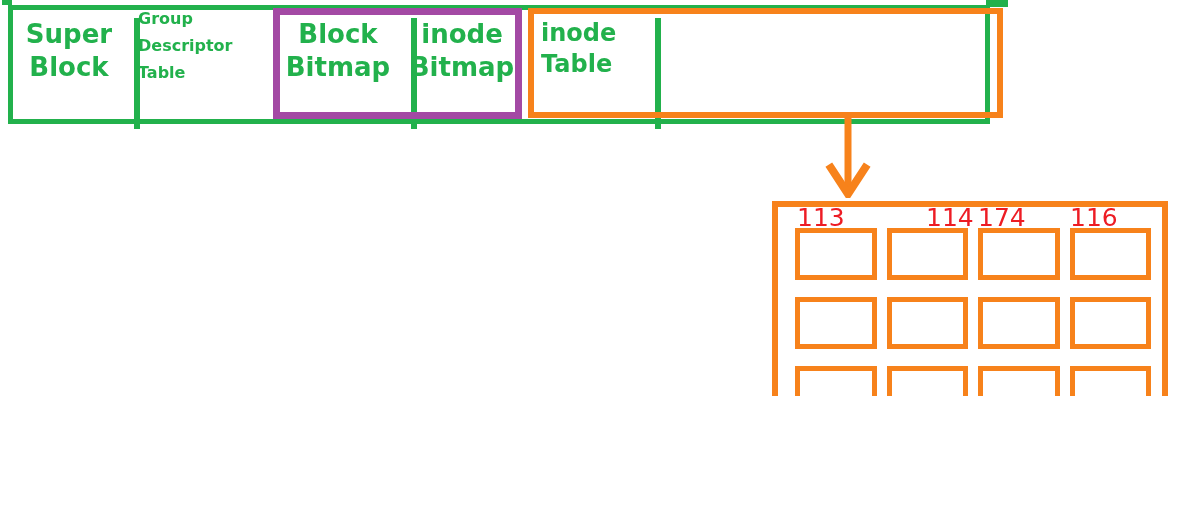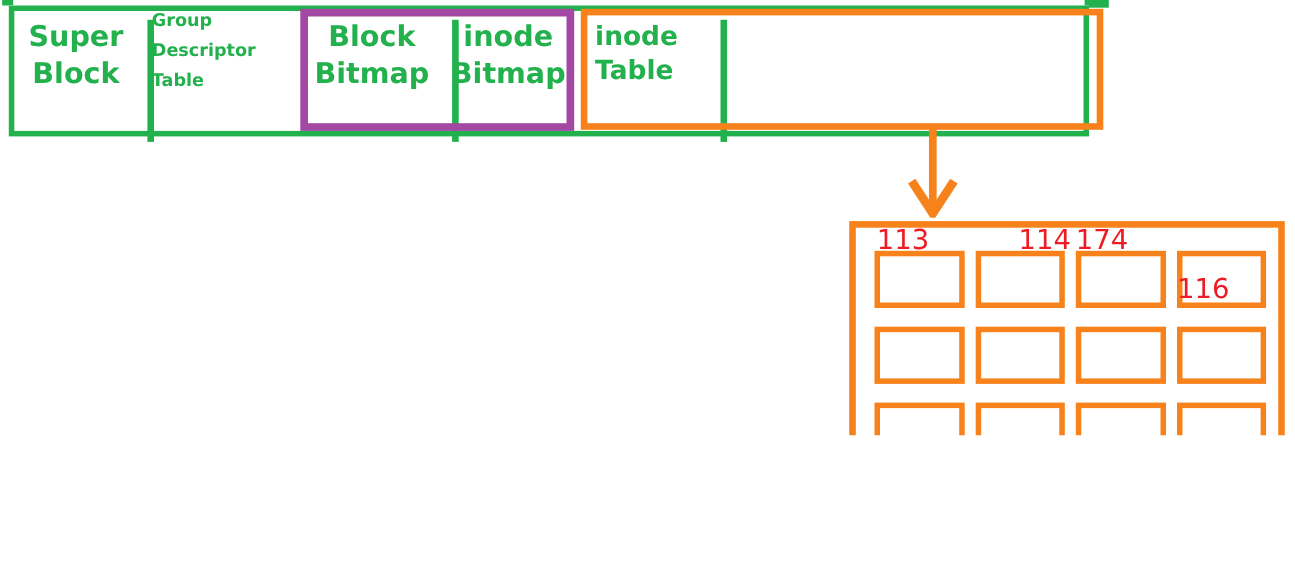--- a/index.html
+++ b/index.html
@@ -157,21 +157,21 @@
     color: #ed1c24;
     font-size: 25px;
     font-weight: normal;
     top: 203px;
     width: 70px;
     text-align: left;
   }
   .block-num.n0 { left: 797px; }
   .block-num.n1 { left: 888px; margin-left: 38px; }
   .block-num.n2 { left: 978px; }
-  .block-num.n3 { left: 1070px; margin-top: 45px; }
+  .block-num.n3 { left: 1070px; }
 </style>
 </head>
 <body>
 
 <div id="canvas">
 
   <div class="stray s1"></div>
   <div class="stray s2"></div>
 
   <div class="fs-bar">

